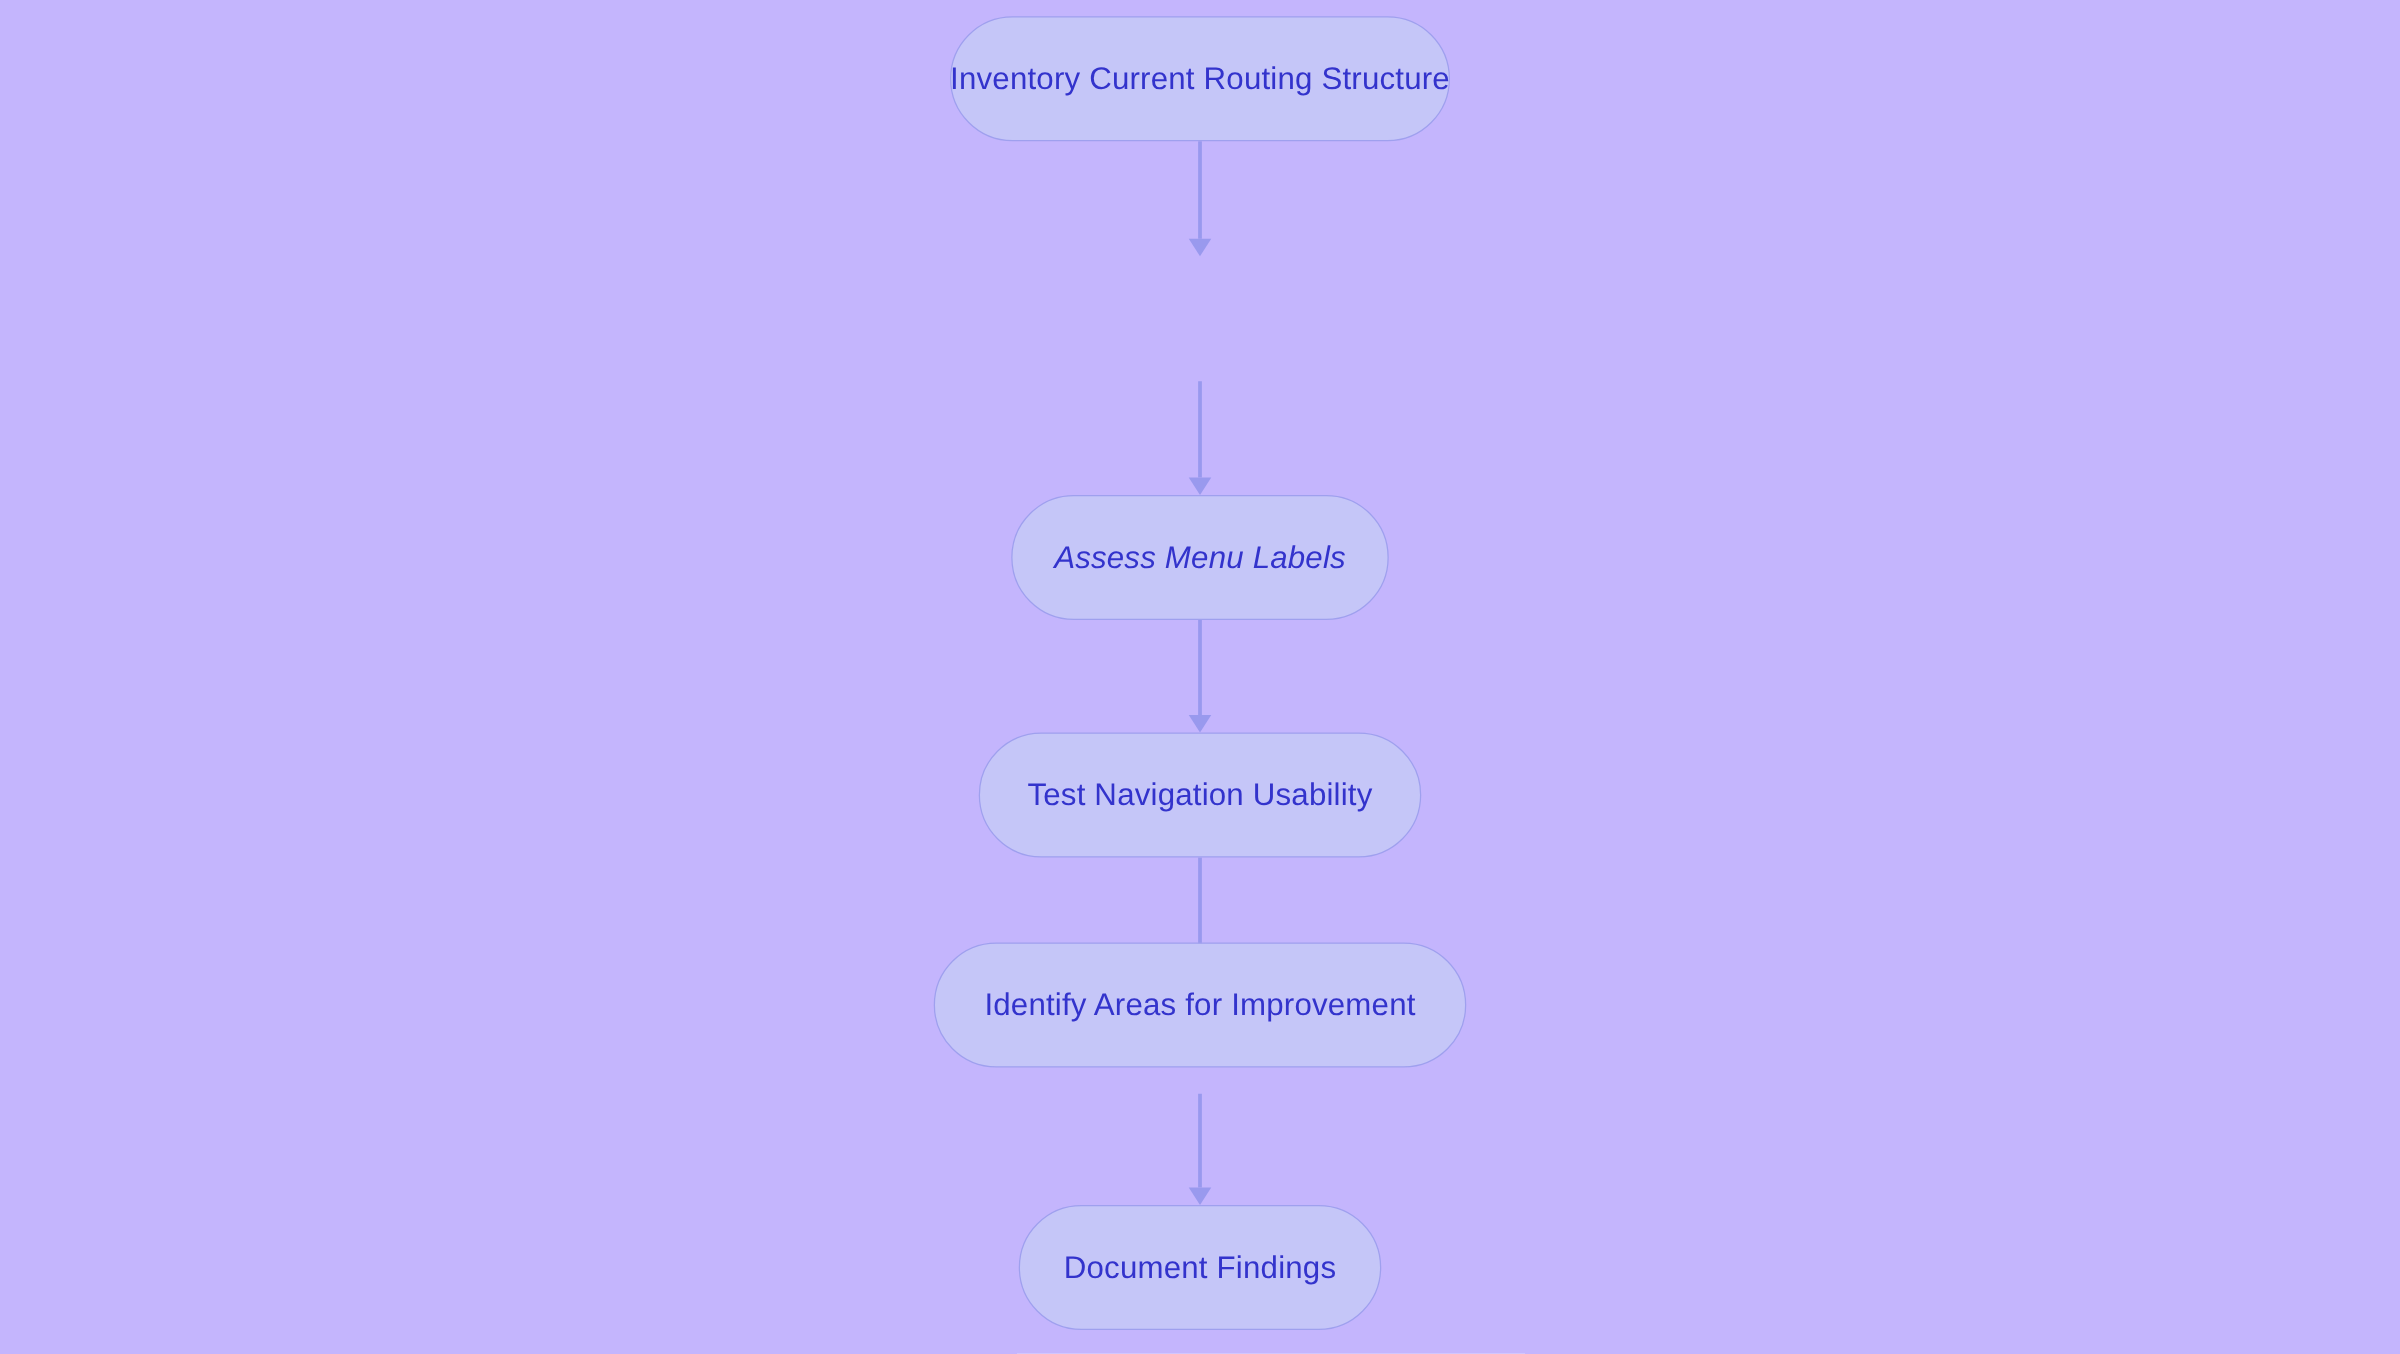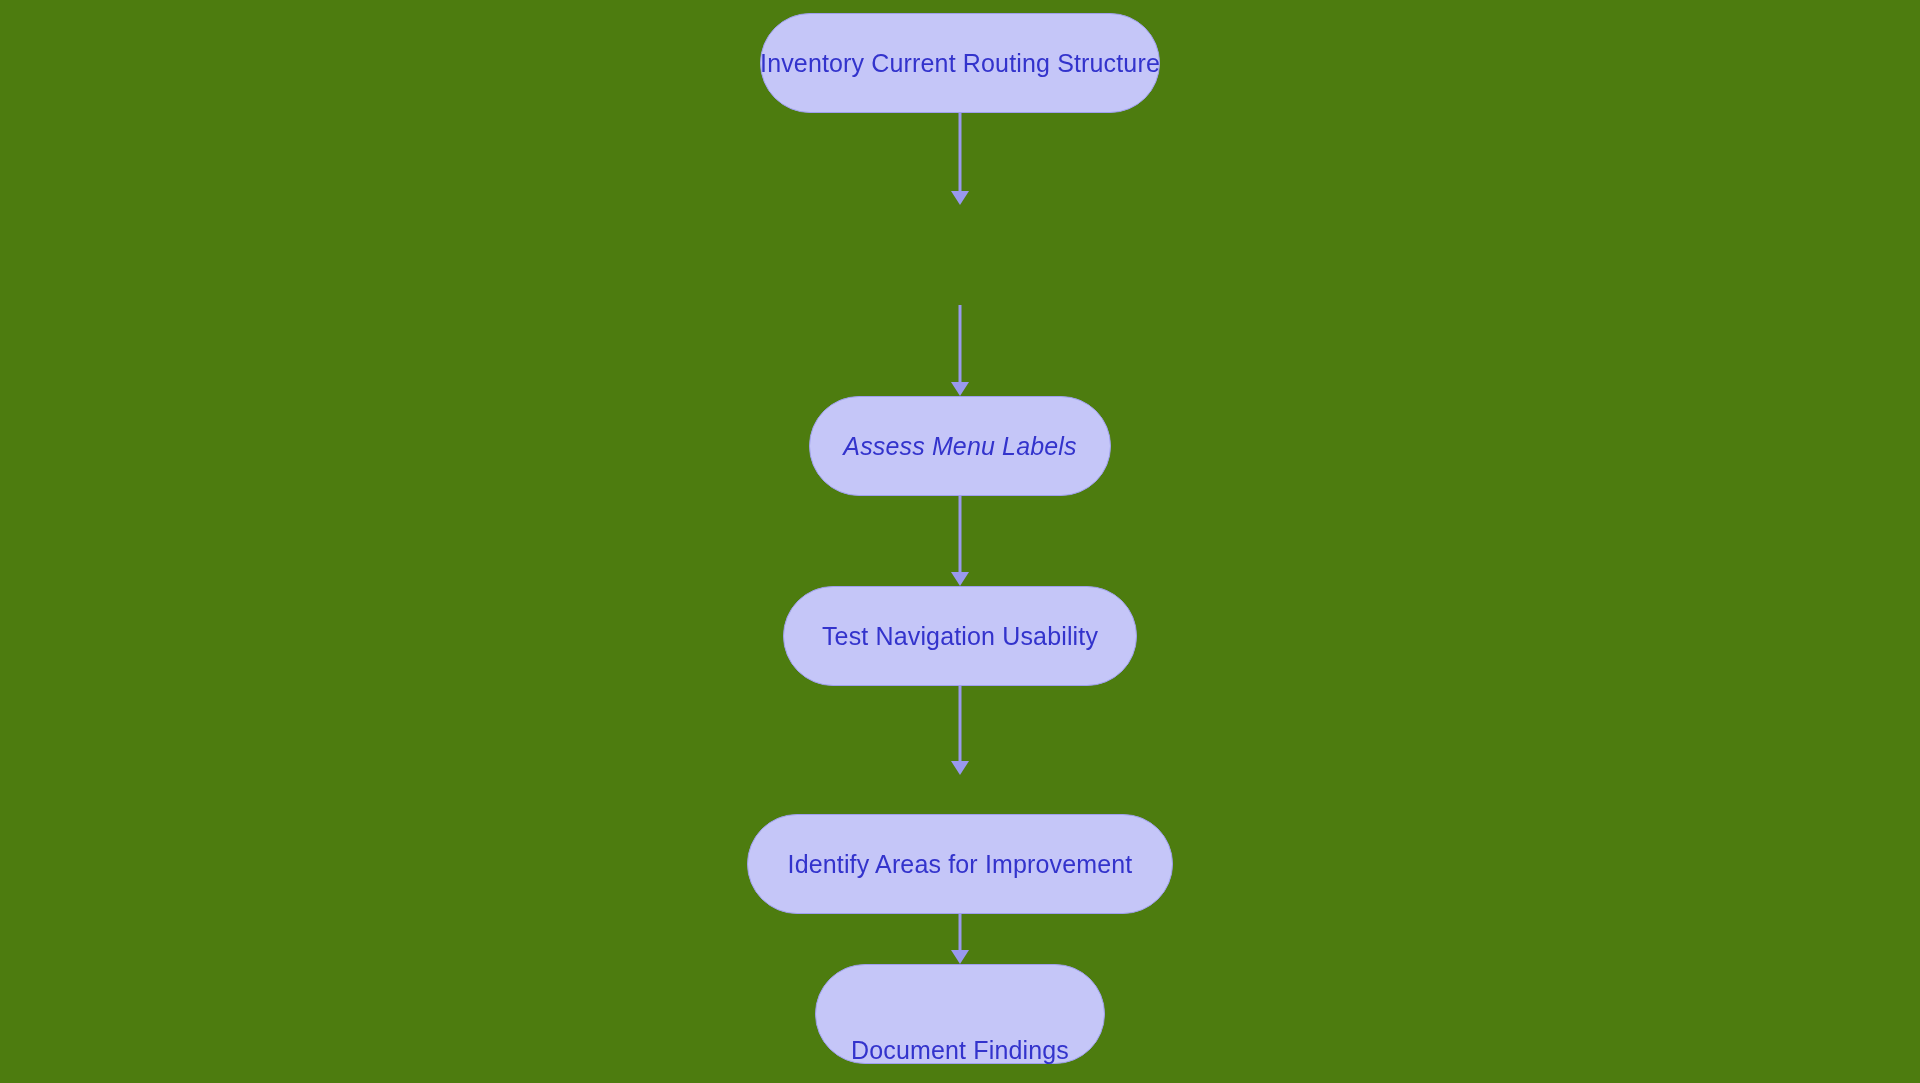--- a/index.html
+++ b/index.html
@@ -55,21 +55,21 @@
     width: 20px;
   }
   .flow-connector svg {
     display: block;
     overflow: visible;
   }
 </style>
 </head>
 <body>
 
-<div id="flow-canvas" style="background: #4d7c0f;">
+<div id="flow-canvas" style="background: #c4b5fd;">
     <div class="flow-connector" style="top: 113px; height: 92px;">
       <svg width="20" height="92" viewBox="0 0 20 92">
         <line x1="10" y1="0" x2="10" y2="78" stroke="#9999ee" stroke-width="3"></line>
         <polygon points="1,78 19,78 10,92" fill="#9999ee"></polygon>
       </svg>
     </div>
     <div class="flow-connector" style="top: 305px; height: 91px;">
       <svg width="20" height="91" viewBox="0 0 20 91">
         <line x1="10" y1="0" x2="10" y2="77" stroke="#9999ee" stroke-width="3"></line>
         <polygon points="1,77 19,77 10,91" fill="#9999ee"></polygon>
@@ -95,19 +95,19 @@
     </div>
     <div class="flow-node" style="top: 13px; width: 400px; background: rgb(197, 198, 248); border-color: rgb(159, 160, 238);">
       <span class="flow-node-label" style="color: rgb(51, 51, 204);">Inventory Current Routing Structure</span>
     </div>
     <div class="flow-node" style="top: 396px; width: 302px; background: rgb(197, 198, 248); border-color: rgb(159, 160, 238); font-style: italic;">
       <span class="flow-node-label" style="color: rgb(51, 51, 204);">Assess Menu Labels</span>
     </div>
     <div class="flow-node" style="top: 586px; width: 354px; background: rgb(197, 198, 248); border-color: rgb(159, 160, 238);">
       <span class="flow-node-label" style="color: rgb(51, 51, 204);">Test Navigation Usability</span>
     </div>
-    <div class="flow-node" style="top: 814px; width: 426px; background: rgb(197, 198, 248); border-color: rgb(159, 160, 238);">
+    <div class="flow-node" style="top: 754px; width: 426px; background: rgb(197, 198, 248); border-color: rgb(159, 160, 238);">
       <span class="flow-node-label" style="color: rgb(51, 51, 204);">Identify Areas for Improvement</span>
     </div>
-    <div class="flow-node" style="top: 964px; width: 290px; background: rgb(197, 198, 248); border-color: rgb(159, 160, 238); align-items: flex-end;">
+    <div class="flow-node" style="top: 964px; width: 290px; background: rgb(197, 198, 248); border-color: rgb(159, 160, 238);">
       <span class="flow-node-label" style="color: rgb(51, 51, 204);">Document Findings</span>
     </div>
   </div>
 
 </body></html>

